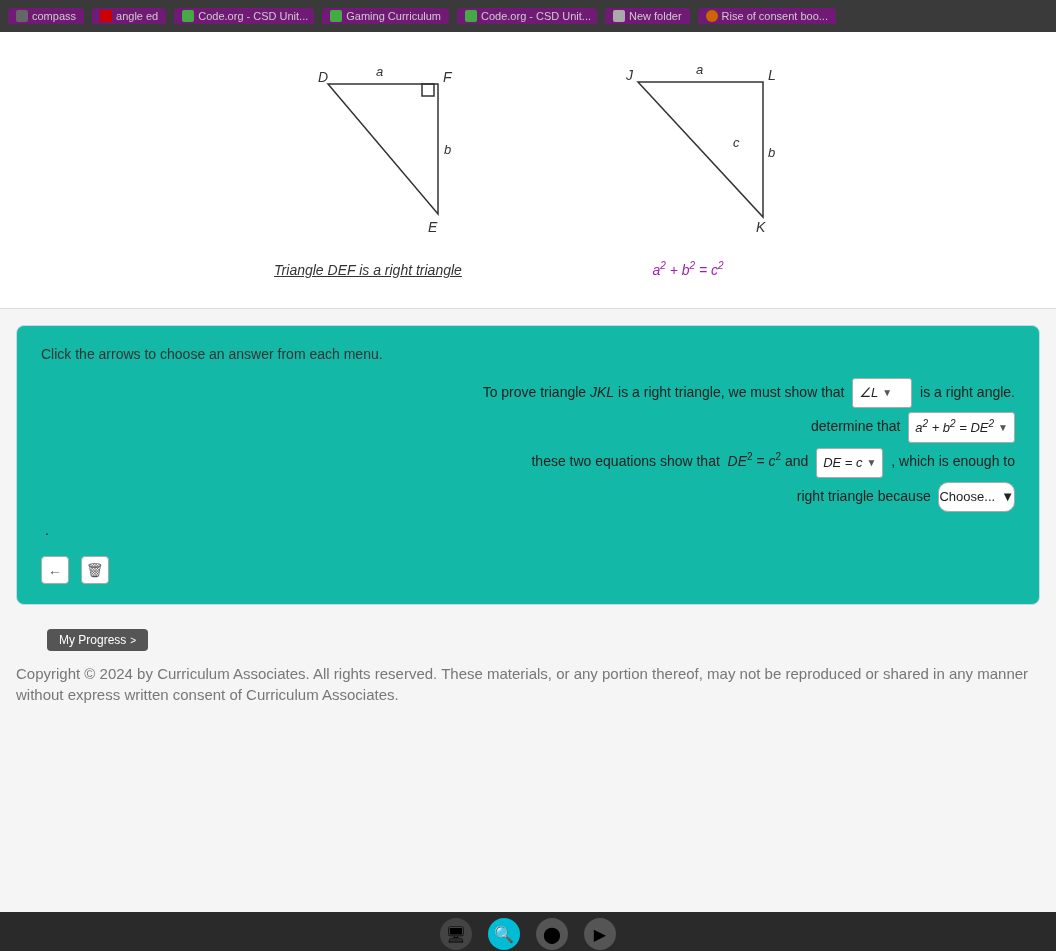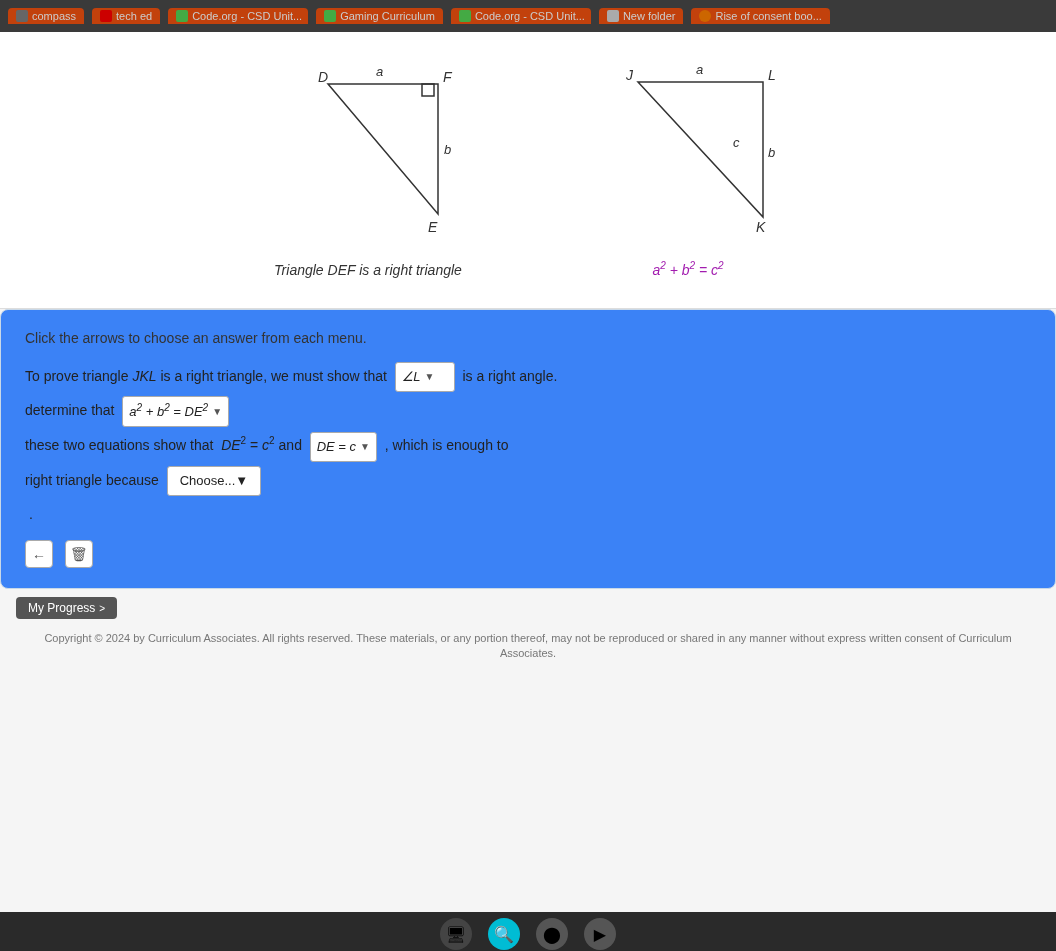--- a/index.html
+++ b/index.html
@@ -20,21 +20,21 @@
       padding: 0 8px;
       gap: 8px;
       font-size: 11px;
       color: #ccc;
     }
     .browser-tab {
       display: flex;
       align-items: center;
       gap: 4px;
       padding: 2px 8px;
-      background: #c2410c;
+      background: #701a75;
       border-radius: 4px 4px 0 0;
       white-space: nowrap;
       max-width: 140px;
       overflow: hidden;
       text-overflow: ellipsis;
     }
     .tab-icon {
       width: 12px;
       height: 12px;
       border-radius: 2px;
@@ -68,52 +68,55 @@
 
     .triangle-svg {
       display: block;
     }
 
     .diagram-label {
       font-size: 14px;
       font-style: italic;
       color: #333;
       text-align: center;
+      text-decoration: underline;
     }
 
     .diagram-formula {
       font-size: 14px;
       font-style: italic;
       color: #a21caf;
       text-align: center;
     }
 
     
     .question-section {
-      background: #3b82f6;
+      background: #14b8a6;
+      margin: 16px;
       border-radius: 8px;
       padding: 20px 24px;
       border: 1px solid #c8d8e8;
     }
 
     .instruction-text {
       font-size: 14px;
       color: #333;
       margin-bottom: 16px;
       font-weight: 500;
     }
 
     .proof-text {
       font-size: 14px;
       color: #222;
       line-height: 2.0;
     }
 
     .proof-text p {
       margin-bottom: 4px;
+      text-align: right;
     }
 
     .inline-dropdown {
       display: inline-flex;
       align-items: center;
       background: white;
       border: 1px solid #aaa;
       border-radius: 3px;
       padding: 1px 6px;
       font-size: 13px;
@@ -127,25 +130,25 @@
     .inline-dropdown .arrow {
       font-size: 10px;
       color: #555;
     }
 
     .choose-dropdown {
       display: inline-flex;
       align-items: center;
       background: white;
       border: 1px solid #aaa;
-      border-radius: 3px;
-      padding: 1px 12px;
+      border-radius: 10px;
+      padding: 1px 0;
       font-size: 13px;
       cursor: pointer;
-      gap: 0;
+      gap: 6px;
       vertical-align: middle;
     }
 
     
     .dropdown-menu {
       display: inline-block;
       position: relative;
       vertical-align: middle;
     }
 
@@ -184,20 +187,21 @@
       font-size: 14px;
       color: #555;
     }
 
     
     .progress-bar {
       padding: 8px 16px;
       display: flex;
       align-items: center;
       gap: 4px;
+      margin-left: 31px;
     }
 
     .my-progress-btn {
       background: #555;
       color: white;
       border: none;
       border-radius: 4px;
       padding: 4px 12px;
       font-size: 12px;
       cursor: pointer;
@@ -205,23 +209,23 @@
       align-items: center;
       gap: 4px;
     }
 
     .progress-arrow {
       font-size: 10px;
     }
 
     
     .copyright {
-      font-size: 11px;
+      font-size: 15px;
       color: #777;
-      text-align: center;
+      text-align: left;
       padding: 4px 16px;
       line-height: 1.4;
     }
 
     
     .taskbar {
       background: #2a2a2a;
       height: 44px;
       display: flex;
       align-items: center;
@@ -249,21 +253,21 @@
 </head>
 <body>
 
 <div class="browser-bar">
   <span class="browser-tab">
     <span class="tab-icon" style="background:#666;"></span>
     <span>compass</span>
   </span>
   <span class="browser-tab">
     <span class="tab-icon" style="background:#c00;"></span>
-    <span>tech ed</span>
+    <span>angle ed</span>
   </span>
   <span class="browser-tab">
     <span class="tab-icon" style="background:#4a4;"></span>
     <span>Code.org - CSD Unit...</span>
   </span>
   <span class="browser-tab">
     <span class="tab-icon" style="background:#4a4;"></span>
     <span>Gaming Curriculum</span>
   </span>
   <span class="browser-tab">

